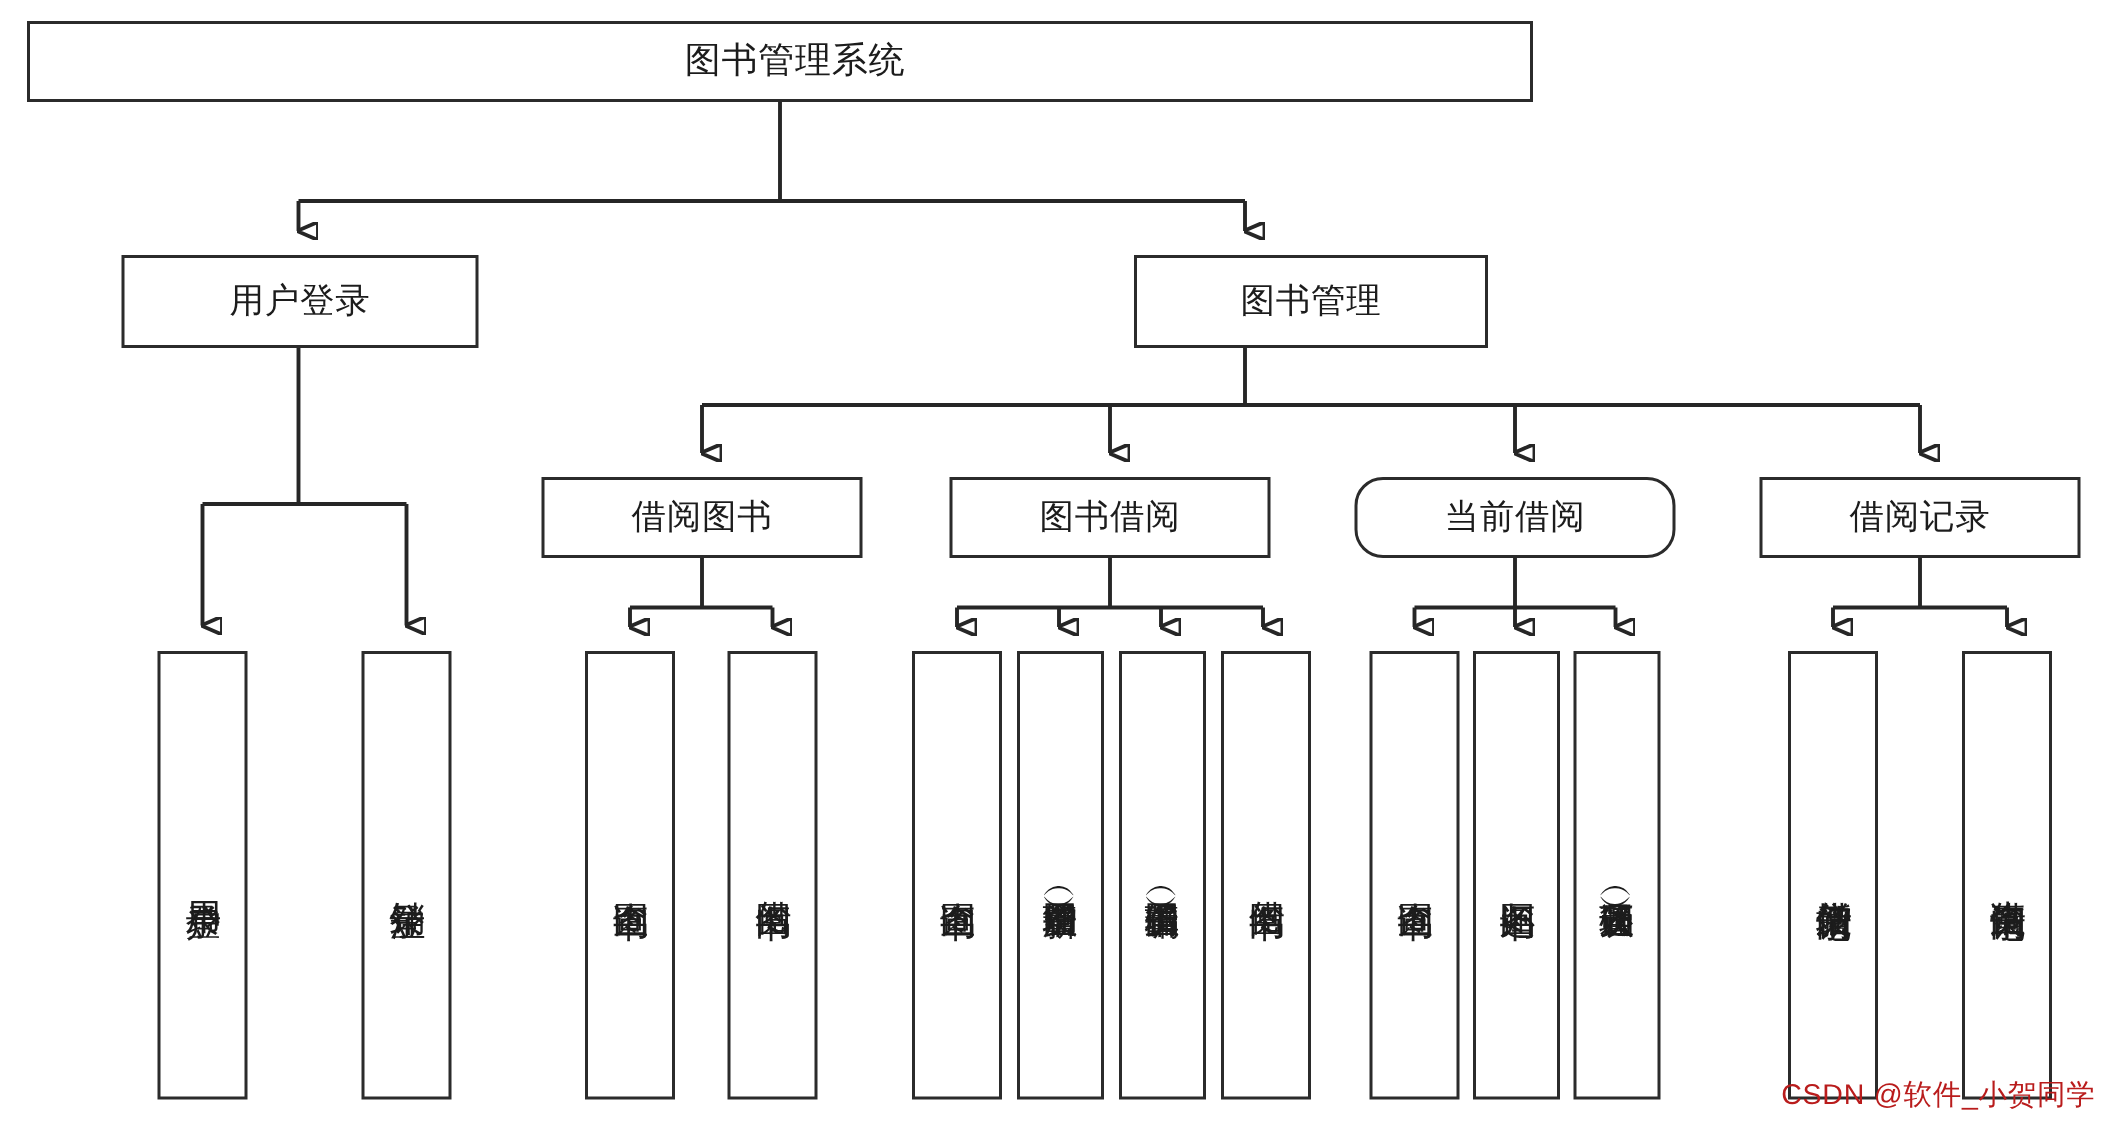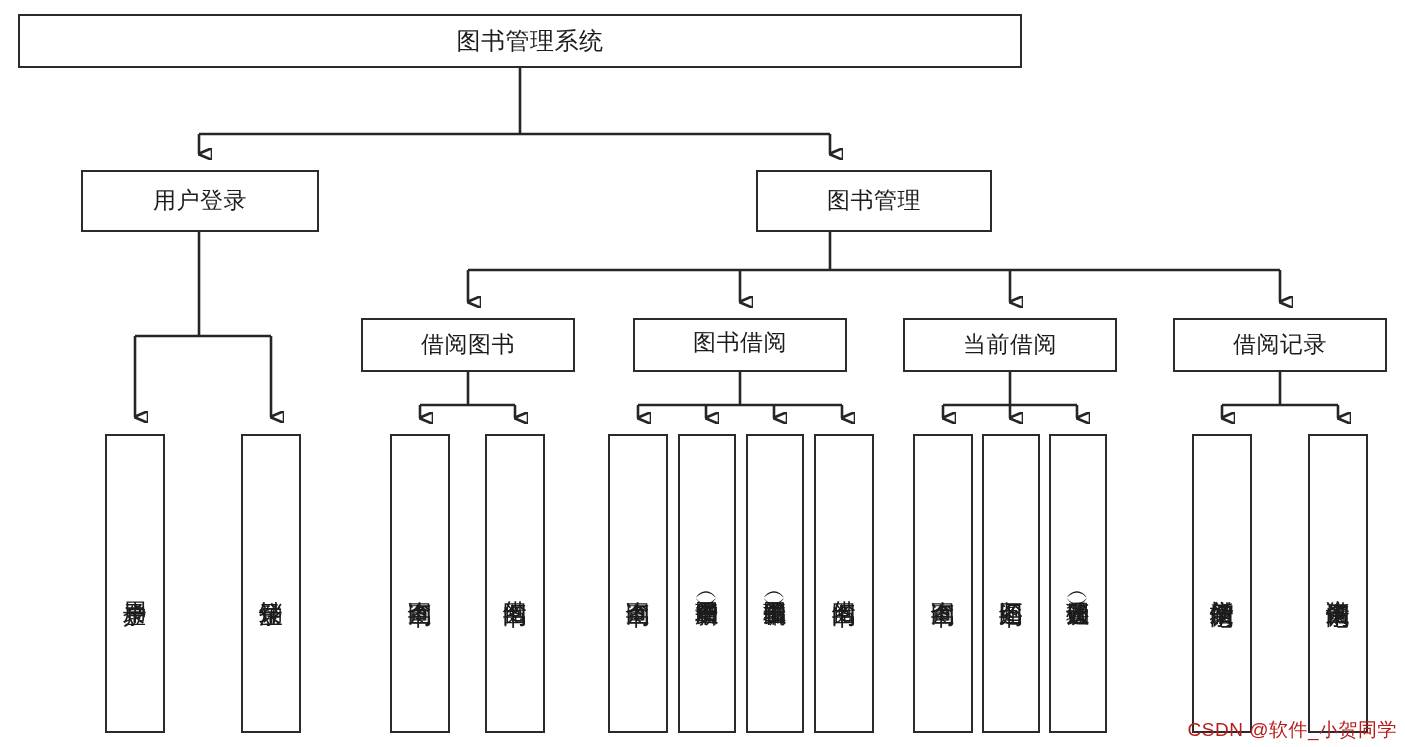--- a/index.html
+++ b/index.html
@@ -169,25 +169,25 @@
   </div>
 
   <div class="node horiz" style="left:711px; top:170px; width:236px; height:62px;margin-left:45px;">
     <span class="node-label">图书管理</span>
   </div>
 
   <div class="node horiz" style="left:361px; top:318px; width:214px; height:54px;">
     <span class="node-label">借阅图书</span>
   </div>
 
-  <div class="node horiz" style="left:633px; top:318px; width:214px; height:54px;font-family:Liberation Mono, monospace;">
+  <div class="node horiz" style="left:633px; top:318px; width:214px; height:54px;">
     <span class="node-label">图书借阅</span>
   </div>
 
-  <div class="node horiz" style="left:903px; top:318px; width:214px; height:54px;">
+  <div class="node horiz" style="left:903px; top:318px; width:214px; height:54px;border-radius:19px;">
     <span class="node-label">当前借阅</span>
   </div>
 
   <div class="node horiz" style="left:1173px; top:318px; width:214px; height:54px;">
     <span class="node-label">借阅记录</span>
   </div>
 
   <div class="node vert" style="left:105px; top:434px; width:60px; height:299px;">
     <span class="node-label">用户登录</span>
   </div>

